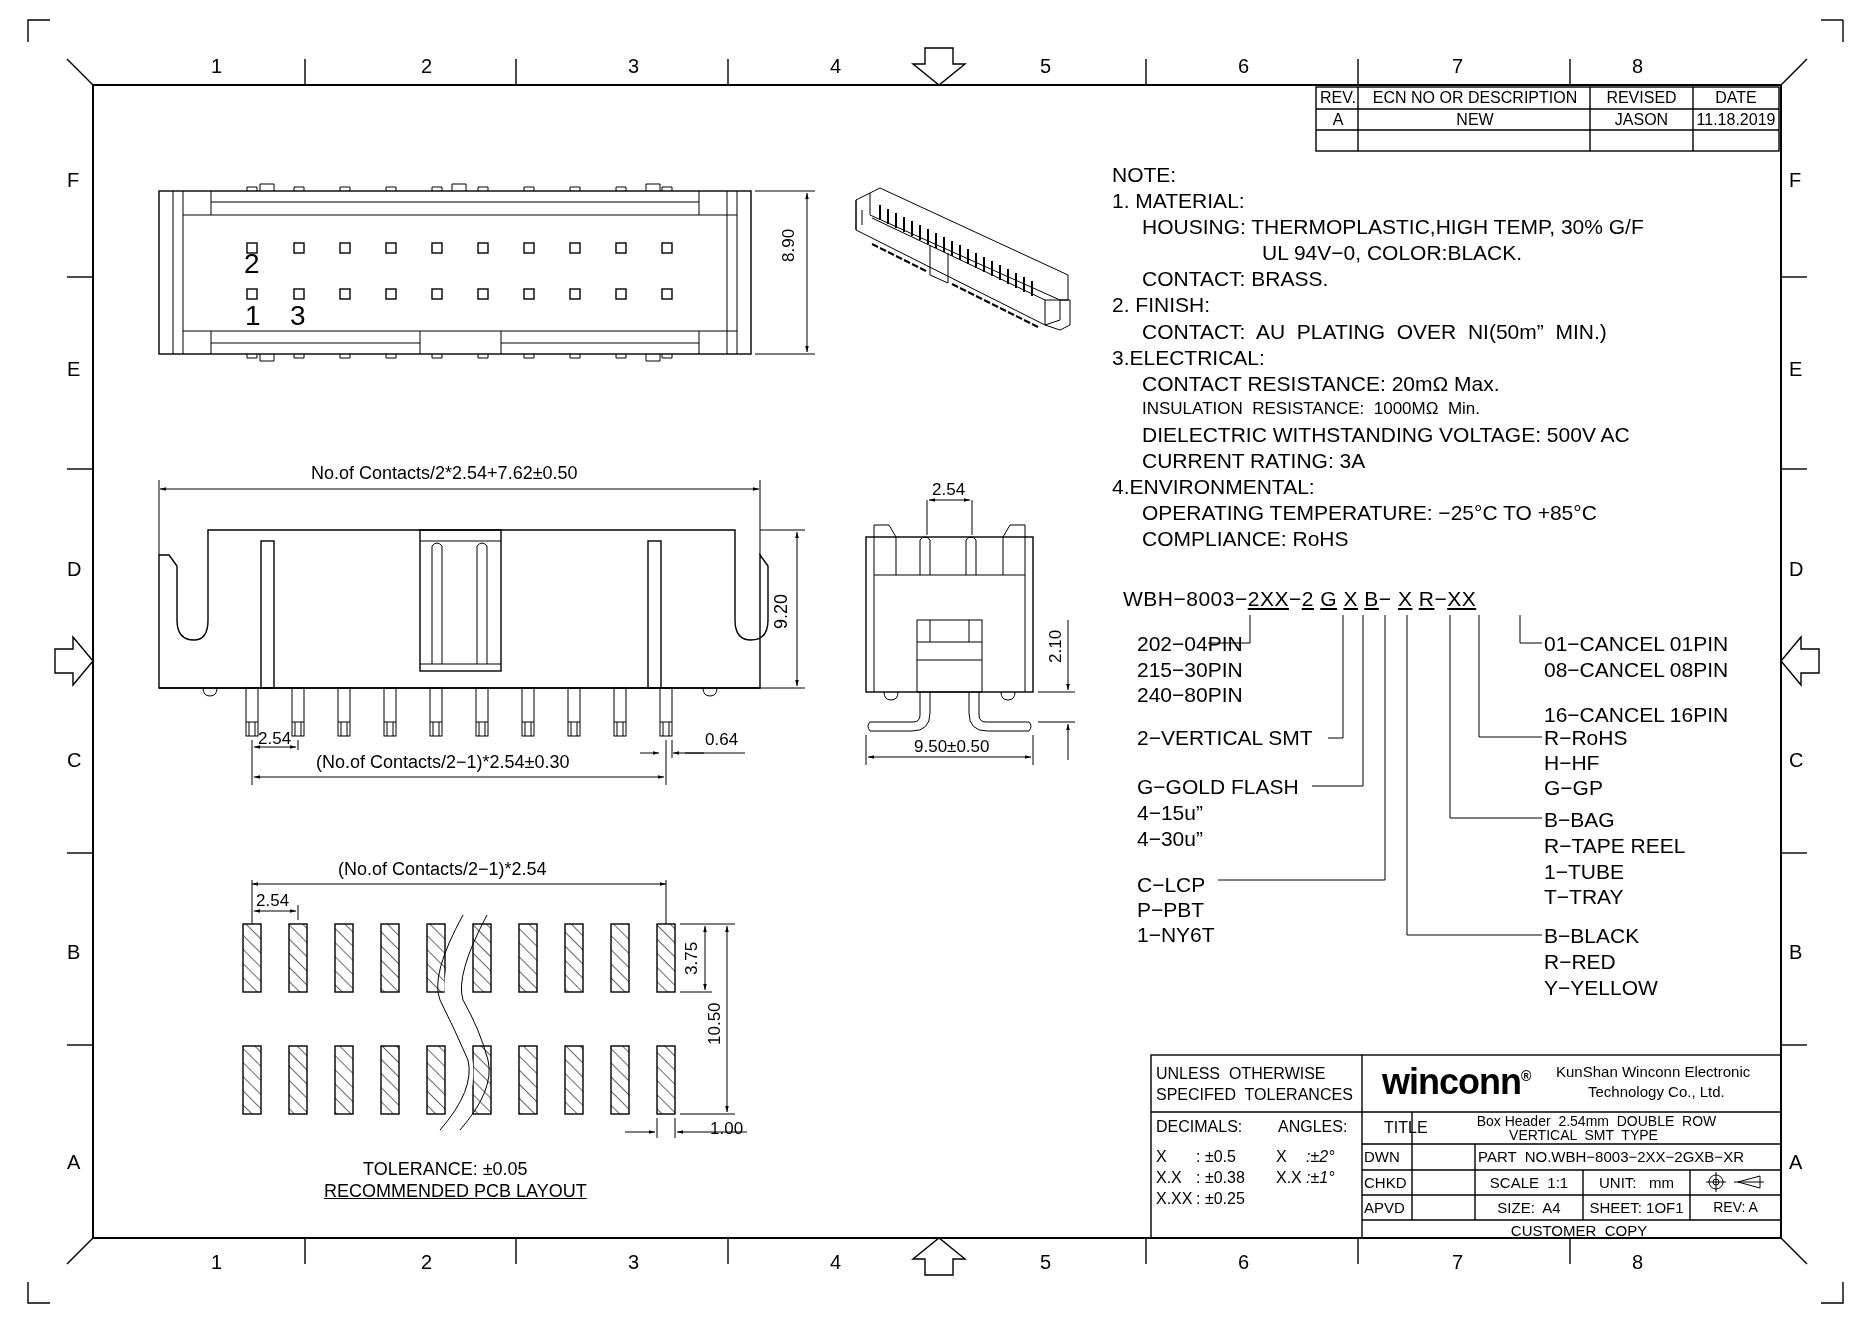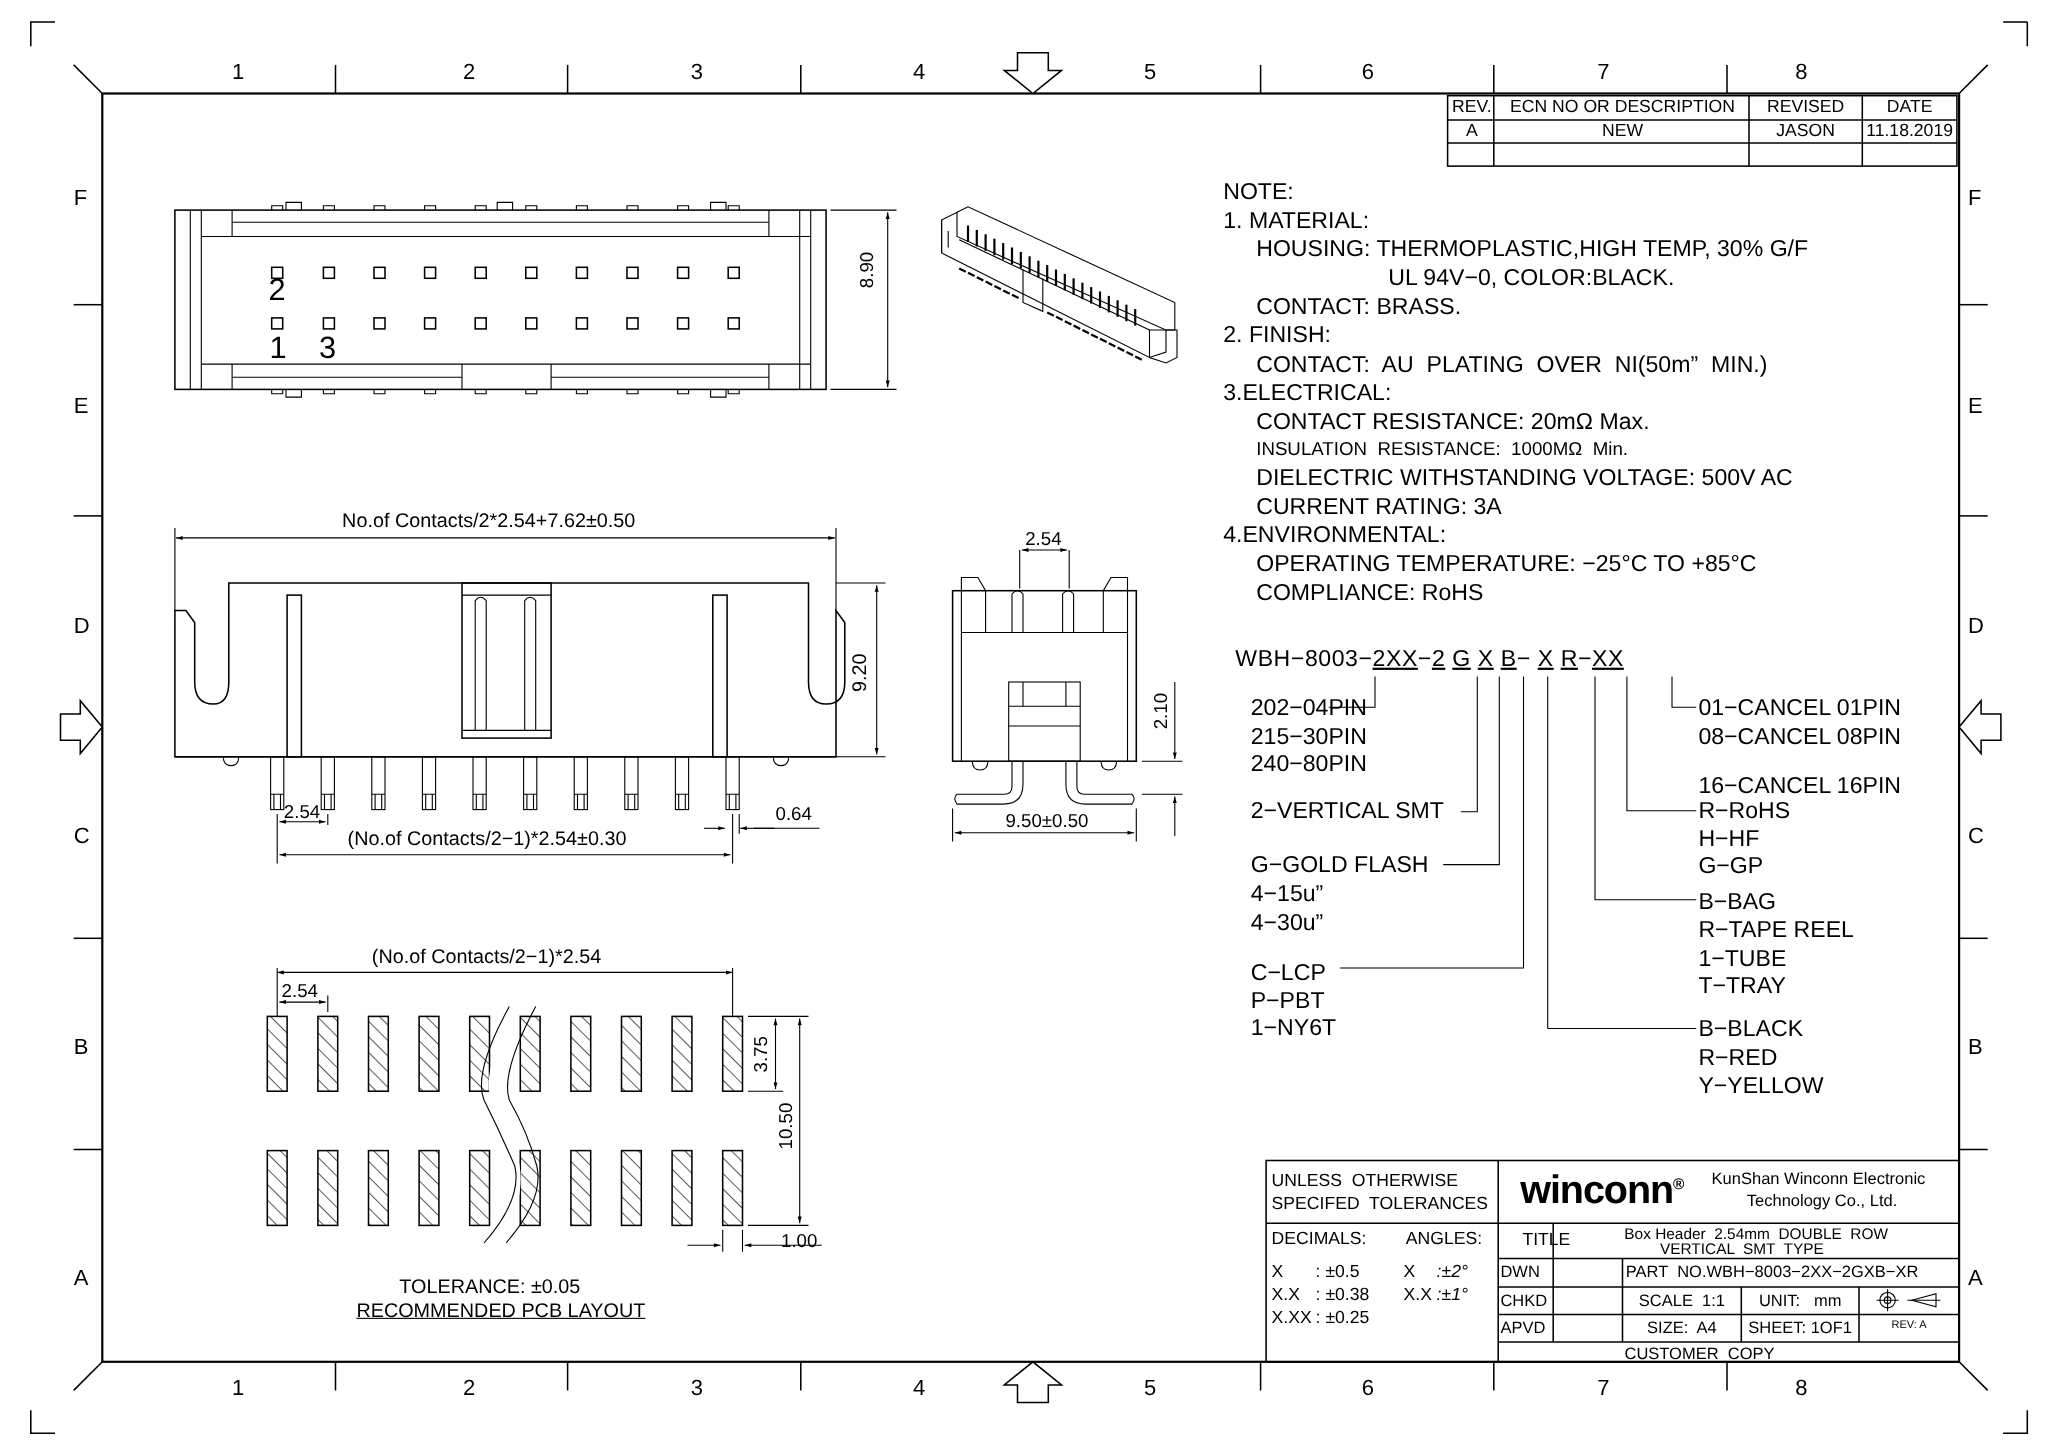--- a/index.html
+++ b/index.html
@@ -527,15 +527,15 @@
   <div class="overlay" style="left:1412px;top:1128px;width:343px;text-align:center;font-size:14px;">VERTICAL  SMT  TYPE</div>
 
   <div class="overlay" style="left:1364px;top:1149px;font-size:15px;">DWN</div>
   <div class="overlay" style="left:1364px;top:1175px;font-size:15px;">CHKD</div>
   <div class="overlay" style="left:1364px;top:1200px;font-size:15px;">APVD</div>
   <div class="overlay" style="left:1478px;top:1149px;font-size:15px;">PART  NO.WBH−8003−2XX−2GXB−XR</div>
   <div class="overlay" style="left:1475px;top:1175px;width:108px;text-align:center;font-size:15px;">SCALE  1:1</div>
   <div class="overlay" style="left:1583px;top:1175px;width:107px;text-align:center;font-size:15px;">UNIT:   mm</div>
   <div class="overlay" style="left:1475px;top:1200px;width:108px;text-align:center;font-size:15px;">SIZE:  A4</div>
   <div class="overlay" style="left:1583px;top:1200px;width:107px;text-align:center;font-size:15px;">SHEET: 1OF1</div>
-  <div class="overlay" style="left:1690px;top:1200px;width:91px;text-align:center;font-size:10px;">REV: A</div>
-  <div class="overlay" style="left:1368px;top:1223px;width:354px;text-align:center;font-size:15px;">CUSTOMER  COPY</div>
+  <div class="overlay" style="left:1690px;top:1200px;width:91px;text-align:center;font-size:14px;">REV: A</div>
+  <div class="overlay" style="left:1402px;top:1223px;width:354px;text-align:center;font-size:15px;">CUSTOMER  COPY</div>
 </div>
 
 </body></html>

